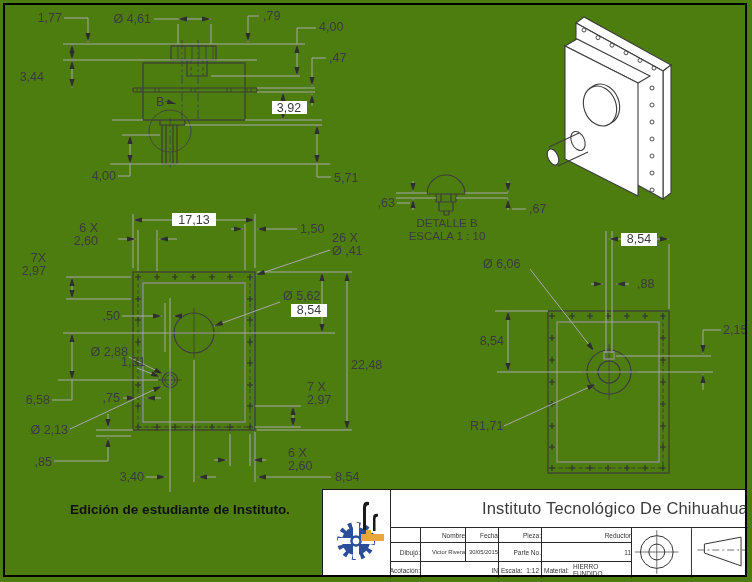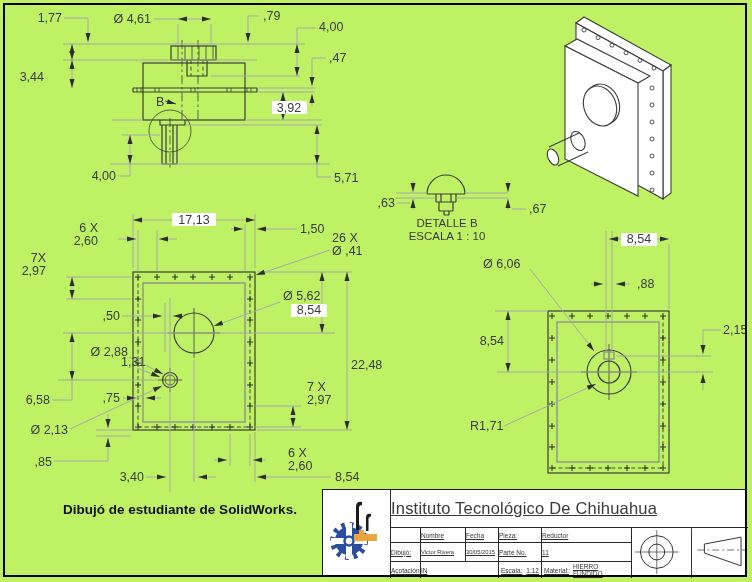--- a/index.html
+++ b/index.html
@@ -1,34 +1,34 @@
 <!DOCTYPE html>
 <html><head>
 <meta charset="utf-8">
 <style>
   html,body{margin:0;padding:0;background:#e8e8e8;}
-  .sheet{position:relative;width:752px;height:582px;background:#bef264;overflow:hidden;
+  .sheet{position:relative;width:752px;height:582px;background:#4d7c0f;overflow:hidden;
          font-family:"Liberation Sans",sans-serif;}
   .frame{position:absolute;left:3px;top:3px;width:744px;height:574px;
          border:2px solid #000;box-sizing:border-box;pointer-events:none;}
   svg text{font-family:"Liberation Sans",sans-serif;}
   .o{stroke:#3d3d3d;stroke-width:1.2;fill:none}
   .ot{stroke:#3d3d3d;stroke-width:.8;fill:none}
   .g2{stroke:#8f8f8f;stroke-width:1.35;fill:none}
   .d{stroke:#a8a8a8;stroke-width:1;fill:none}
   .x{stroke:#2f2f2f;stroke-width:1.05;fill:none}
   .dash{stroke-dasharray:4,2.6;stroke-width:.9}
   .cdash{stroke-dasharray:9,3,2.5,3;stroke-width:.8}
   .t{font-size:12.5px;fill:#3b3b3b}
   .ts{font-size:11.5px;fill:#3b3b3b}
   .wf{fill:#fff}
   
   .tb{position:absolute;left:322px;top:489px;width:425px;height:88px;box-sizing:border-box;
       border-top:1.5px solid #1a1a1a;border-left:1.5px solid #1a1a1a;background:#fff;color:#333;}
-  .tb .cell{position:absolute;box-sizing:border-box;display:flex;align-items:center;justify-content:flex-start;text-decoration:underline;}
+  .tb .cell{position:absolute;box-sizing:border-box;display:flex;align-items:center;justify-content:flex-end;}
   .bl{border-left:1px solid #2a2a2a}.bt{border-top:1px solid #2a2a2a}
   .tb-title{font-size:16.5px;color:#3a3a3a;letter-spacing:.2px;}
   .sm{font-size:6.5px;color:#333}.xs{font-size:5.8px;color:#333}
   .pair span{margin:0 2px}
   .notice{position:absolute;left:35px;top:501px;width:290px;text-align:center;
           font-weight:bold;font-size:13.5px;line-height:17px;color:#111;}
 </style>
 </head>
 <body>
 
@@ -237,21 +237,21 @@
     <ellipse cx="600" cy="106" rx="16" ry="20.5" transform="rotate(-21 600 106)"></ellipse>
     <ellipse cx="578" cy="141" rx="6.5" ry="10" transform="rotate(-24 578 141)"></ellipse>
     <line x1="579" y1="133" x2="549" y2="147"></line>
     <line x1="588" y1="152" x2="558" y2="166"></line>
     <ellipse cx="553" cy="157" rx="5" ry="8.5" transform="rotate(-24 553 157)"></ellipse>
   </g>
 </svg>
 
 
 <div class="notice">
-  <div>Dibujó de estudiante de SolidWorks.</div>
+  <div>Edición de estudiante de Instituto.</div>
 </div>
 
 
 <div class="tb">
 
   <div class="cell" style="left:0;top:0;width:68px;height:88px;border-right:1px solid #2a2a2a;">
     <svg width="60" height="82" viewBox="0 0 60 82">
       <circle cx="26" cy="48" r="16" fill="none" stroke="#2b4e9b" stroke-width="6" stroke-dasharray="3.6,4.8"></circle>
       <circle cx="26" cy="48" r="14" fill="#2b4e9b"></circle>
       <rect x="23" y="30" width="6" height="36" fill="#fff"></rect>

